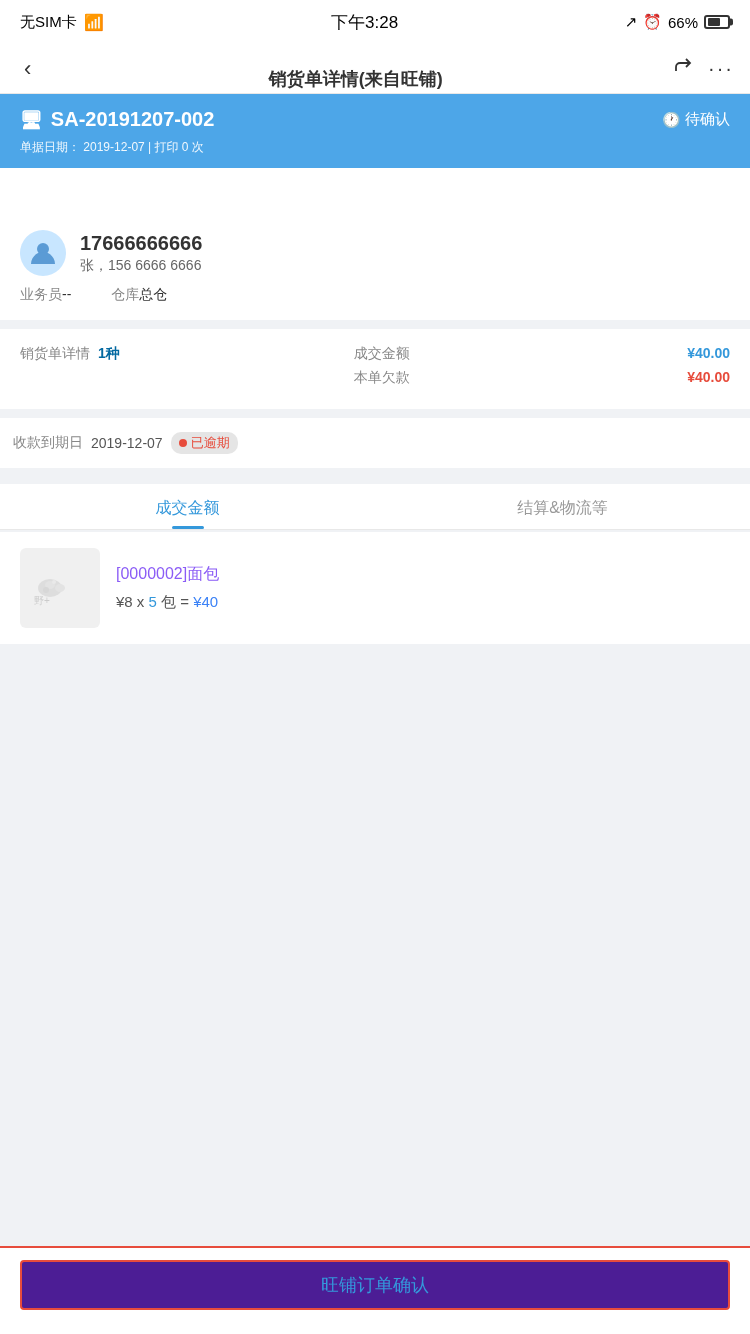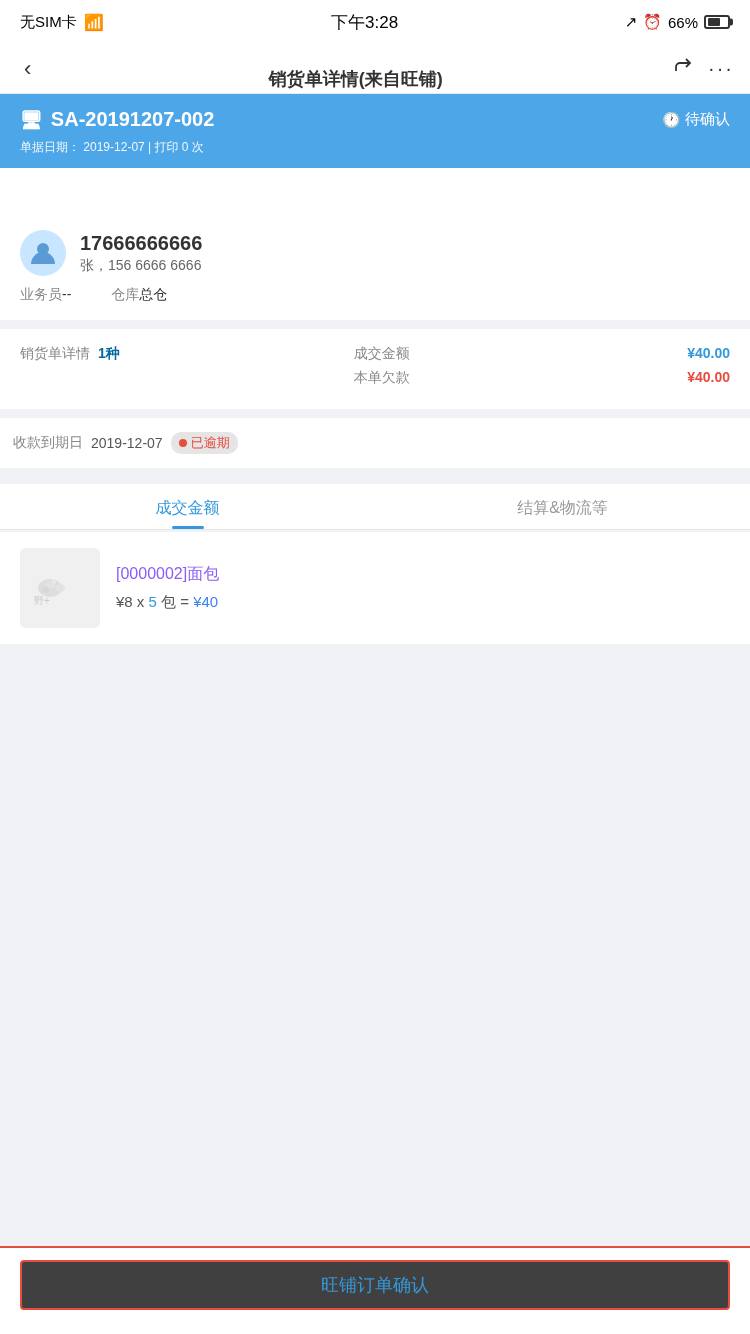--- a/index.html
+++ b/index.html
@@ -282,21 +282,21 @@
       bottom: 0;
       left: 0;
       width: 750px;
       background: #fff;
       padding: 12px 20px 24px;
       border-top: 2px solid #e74c3c;
     }
     .confirm-btn {
       width: 100%;
       height: 50px;
-      background: #404040;
+      background: #4c1d95;
       border: 2px solid #e74c3c;
       border-radius: 4px;
       color: #3498db;
       font-size: 18px;
       font-weight: 500;
       cursor: pointer;
       display: flex;
       align-items: center;
       justify-content: center;
     }

